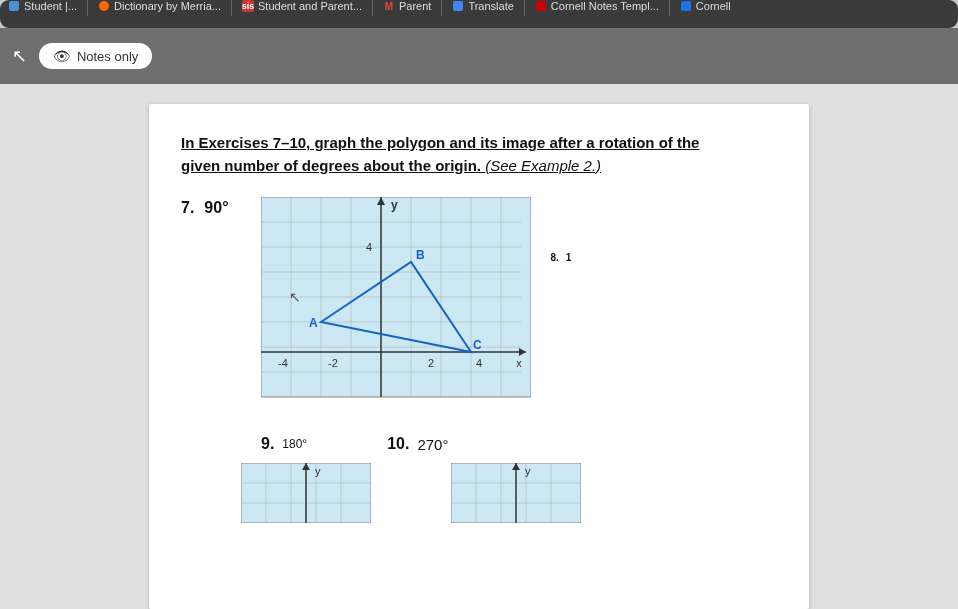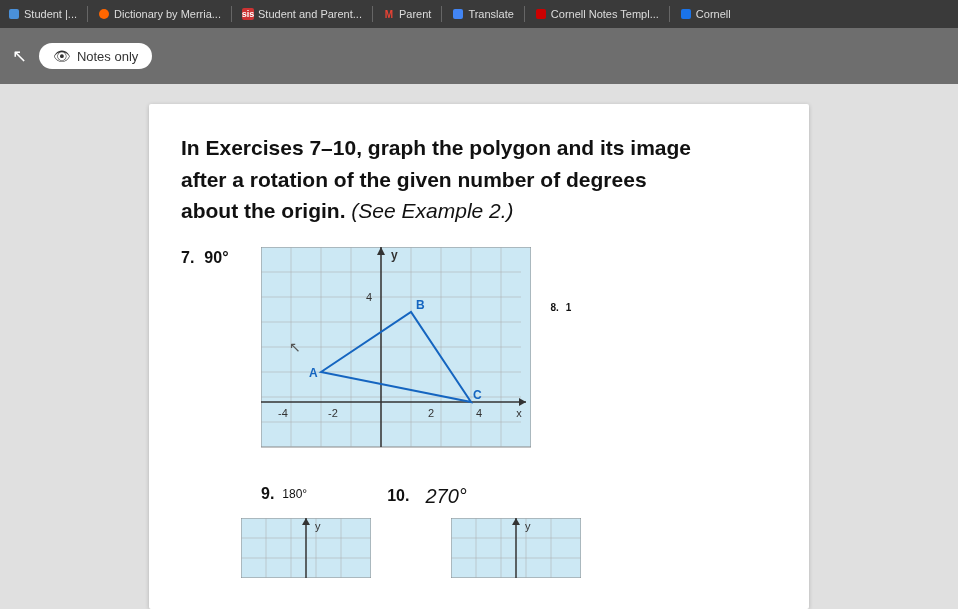--- a/index.html
+++ b/index.html
@@ -10,25 +10,26 @@
       font-family: Arial, sans-serif;
       background: #c8c8c8;
     }
 
     
     .browser-toolbar {
       width: 100%;
       height: 28px;
       background: #3a3a3a;
       display: flex;
-      align-items: center;
+      align-items: flex-start;
       padding: 0 8px;
       gap: 10px;
       font-size: 11px;
       color: #ddd;
+      border-radius: 9px;
     }
     .browser-toolbar .tab-item {
       display: flex;
       align-items: center;
       gap: 4px;
       white-space: nowrap;
       color: #ddd;
     }
     .tab-icon {
       width: 12px;
@@ -92,25 +93,26 @@
       min-height: 400px;
       padding: 28px 32px;
       border-radius: 2px;
       box-shadow: 0 1px 4px rgba(0,0,0,0.2);
       font-size: 15px;
       color: #111;
       position: relative;
     }
 
     .instruction-text {
-      font-size: 21px;
+      font-size: 15px;
       font-weight: bold;
       line-height: 1.5;
       margin-bottom: 20px;
       max-width: 520px;
+      text-decoration: underline;
     }
     .instruction-text .italic-part {
       font-weight: normal;
       font-style: italic;
     }
     .exercise-number {
       font-weight: bold;
       font-size: 16px;
       margin-right: 4px;
       margin-top: 2px;
@@ -258,23 +260,23 @@
       </div>
     </div>
 
     <div style="display:flex; align-items:flex-start; gap: 80px; margin-top:18px; padding-left: 80px;">
 
       <div style="display:flex; align-items:center; gap:8px;">
         <span style="font-size:16px; font-weight:bold;">9.</span>
         <span style="font-size:12px;">180°</span>
       </div>
 
-      <div style="display:flex; align-items:center; gap:16px;justify-content:center;">
+      <div style="display:flex; align-items:center; gap:8px;justify-content:center;">
         <span style="font-size:16px; font-weight:bold;">10.</span>
-        <span style="font-size:20px;font-style:italic;">270°</span>
+        <span style="font-size:15px;">270°</span>
       </div>
     </div>
 
     <div style="display:flex; gap:80px; margin-top:10px; padding-left:60px;">
 
       <div style="position:relative;">
         <svg width="130" height="60">
           <rect x="0" y="0" width="130" height="60" fill="#cce8f4" stroke="#888" stroke-width="1"></rect>
           <line x1="25" y1="0" x2="25" y2="60" stroke="#aaa" stroke-width="0.5"></line>
           <line x1="50" y1="0" x2="50" y2="60" stroke="#aaa" stroke-width="0.5"></line>

